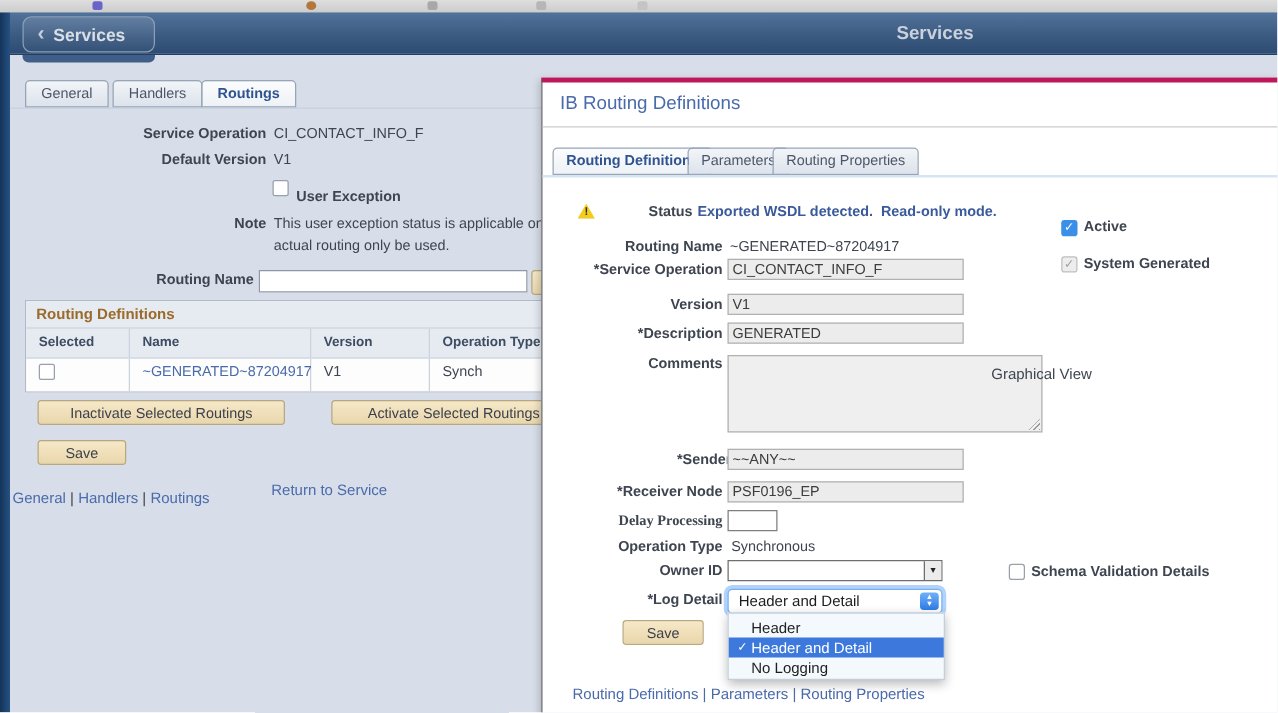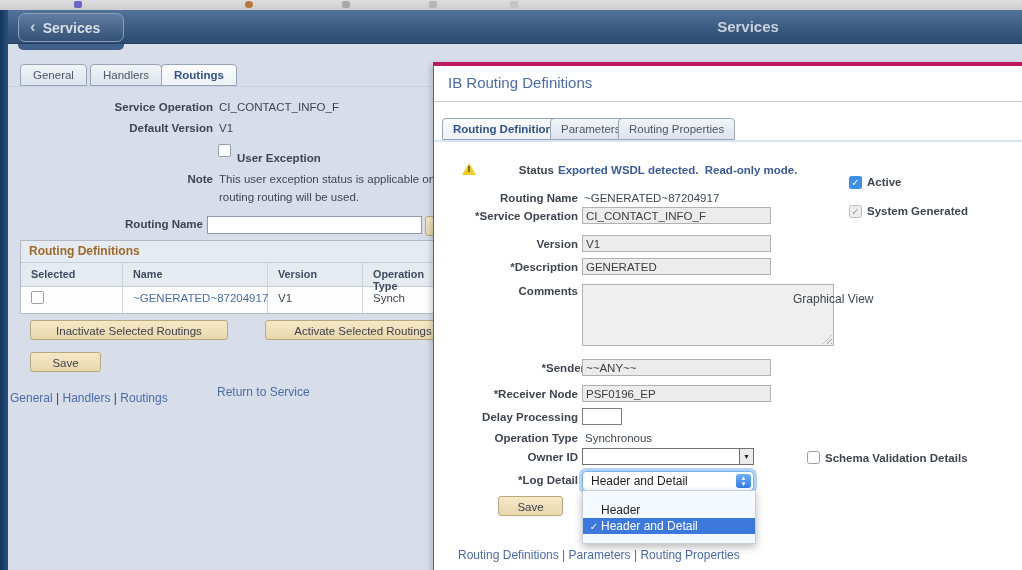--- a/index.html
+++ b/index.html
@@ -26,21 +26,21 @@
   .link{color:#4a6bab;cursor:pointer;margin-top:28px;}
   .cb{position:absolute;width:13px;height:13px;background:#fff;border:1px solid #98a0ab;border-radius:2px;box-sizing:border-box;cursor:pointer;}
   .tinp{position:absolute;height:18px;border:1px solid #8d99a8;background:#fff;font-family:"Liberation Sans",sans-serif;font-size:11.5px;color:#333;padding:0 3px;box-sizing:border-box;}
   
   .grid{position:absolute;left:20px;top:240px;width:413px;border:1px solid #b3bac6;background:#fdfdfe;}
   .gtitle{height:21px;line-height:21px;background:#e6ebf2;border-bottom:1px solid #c6cdd8;font-weight:bold;font-size:12px;color:#9c6a2a;padding-left:8px;}
   .ghead{height:23px;background:#e6ebf2;border-bottom:1px solid #c6cdd8;display:flex;font-weight:bold;font-size:10.8px;color:#3d4c61;}
   .grow{height:26px;display:flex;font-size:11.5px;color:#3e4551;background:#fdfdfe;}
   .gc{box-sizing:border-box;padding:5px 0 0 10px;border-right:1px solid #ccd3dc;}
   .gc:last-child{border-right:none;}
-  .gc1{width:102px;}.gc2{width:145px;}.gc3{width:95px;}.gc4{flex:1;}
+  .gc1{width:83px;}.gc2{width:145px;}.gc3{width:95px;}.gc4{flex:1;}
   
   .btn{position:absolute;height:20px;line-height:20px;text-align:center;font-size:11.5px;color:#3c414c;background:linear-gradient(#f6e8c8,#e9d6ab);border:1px solid #b9a87c;border-radius:3px;box-sizing:border-box;cursor:pointer;}
   
   .modal{position:absolute;left:433px;top:62px;width:589px;height:508px;background:#fff;border-left:1px solid #60646b;border-top:4px solid #be185d;box-shadow:-2px 2px 6px rgba(0,0,0,.2);}
   .mtitle{position:absolute;left:14px;top:8px;font-size:15px;color:#4a6bab;}
   .mrule{position:absolute;left:0;top:35px;width:100%;height:1px;background:#cbcbcb;}
   .mtab{position:absolute;top:52px;height:22px;display:inline-flex;align-items:center;padding:0 10px;border:1px solid #98a5b6;border-radius:4px 4px 0 0;background:linear-gradient(#f2f5f8,#dde3ec);color:#4c5668;font-size:11.5px;box-sizing:border-box;cursor:pointer;}
   .mtab.active{background:linear-gradient(#fbfcfd,#eef2f6);font-weight:bold;color:#2e5390;}
   .mtabline{position:absolute;left:0;top:74px;width:100%;height:2px;background:#d7e4f3;}
   .warn{position:absolute;left:28px;top:97px;width:14px;height:12px;background:#f2cd1d;clip-path:polygon(50% 0,100% 100%,0 100%);filter:drop-shadow(0 0 1px #7a7a22);}
@@ -53,21 +53,21 @@
   .combo{position:absolute;left:148px;top:382px;width:172px;height:17px;border:1px solid #6f6f6f;background:#fff;box-sizing:border-box;cursor:pointer;}
   .comboarrow{position:absolute;right:0;top:0;width:13px;height:15px;background:#ececec;border-left:1px solid #6f6f6f;font-size:7px;color:#222;text-align:center;line-height:15px;}
   .msel{position:absolute;left:148px;top:405px;width:172px;height:20px;background:#fff;border:1px solid #7ab0f0;border-radius:4px;box-shadow:0 0 0 3px rgba(100,165,245,.5);box-sizing:border-box;font-size:12px;color:#1c1c1c;display:flex;align-items:center;padding-left:8px;cursor:pointer;}
   .stepper{position:absolute;right:2px;top:2px;width:15px;height:14px;border-radius:3px;background:linear-gradient(#6fb0f8,#2f7ce6);display:flex;flex-direction:column;align-items:center;justify-content:center;color:#fff;}
   .stepper span{font-size:6px;line-height:6px;}
   .mcb{position:absolute;width:13px;height:13px;border-radius:2.5px;box-sizing:border-box;font-size:10px;line-height:13px;text-align:center;cursor:pointer;}
   .mcb.on{background:#3a8fe8;color:#fff;}
   .mcb.dison{background:#ededed;border:1px solid #bfbfbf;color:#9e9e9e;line-height:11px;}
   .mcb.off{background:#fff;border:1px solid #98a0ab;}
   .mlinks{position:absolute;left:4px;top:468px;font-size:12px;color:#4a6bab;white-space:pre;}
-  .menu{position:absolute;left:148px;top:424px;width:174px;height:54px;background:#f3f9fd;border:1px solid #c3cfda;box-shadow:0 3px 8px rgba(0,0,0,.28);padding-top:11px;box-sizing:border-box;z-index:5;}
+  .menu{position:absolute;left:148px;top:424px;width:174px;height:54px;background:#f3f9fd;border:1px solid #c3cfda;box-shadow:0 3px 8px rgba(0,0,0,.28);padding-top:3px;box-sizing:border-box;z-index:5;}
   .mi{height:16px;display:flex;align-items:center;font-size:12px;color:#1f1f1f;cursor:pointer;}
   .mi .chk{width:14px;text-align:center;font-size:10px;margin-left:4px;}
   .mi.sel{background:#3d79dd;color:#fff;}
   .sep{white-space:pre;}
   .statusval{position:absolute;left:124px;top:98px;font-weight:bold;font-size:11.5px;color:#3a5a9b;white-space:pre;}
 </style>
 </head>
 <body>
 
 <div class="screen">
@@ -106,21 +106,21 @@
   <div class="pval" style="left:219px;top:101px;">CI_CONTACT_INFO_F</div>
 
   <div class="plbl" style="left:20px;top:122px;width:193px;">Default Version</div>
   <div class="pval" style="left:219px;top:122px;">V1</div>
 
   <span class="cb" style="left:218px;top:144px;"></span>
   <div class="plbl" style="left:237px;top:152px;text-align:left;">User Exception</div>
 
   <div class="plbl" style="left:20px;top:173px;width:193px;">Note</div>
   <div class="pval" style="left:219px;top:173px;">This user exception status is applicable only</div>
-  <div class="pval" style="left:219px;top:191px;">routing routing will be used.</div>
+  <div class="pval" style="left:219px;top:191px;">actual routing only be used.</div>
 
   <div class="plbl" style="left:20px;top:218px;width:183px;">Routing Name</div>
   <input class="tinp" style="left: 207px; top: 216px; width: 215px;" value="">
   <div class="btn" style="left:425px;top:216px;width:12px;"></div>
 
   <div class="grid">
     <div class="gtitle">Routing Definitions</div>
     <div class="ghead">
       <div class="gc gc1">Selected</div>
       <div class="gc gc2">Name</div>
@@ -180,21 +180,21 @@
     <div class="mta">
         <span class="rhandle"></span>
       </div>
 
     <div class="mlbl" style="top:296px;padding-left:39px;">*Sender Node</div>
     <input class="minp" style="top: 293px;" value="~~ANY~~">
 
     <div class="mlbl" style="top:322px;">*Receiver Node</div>
     <input class="minp" style="top: 319px;" value="PSF0196_EP">
 
-    <div class="mlbl" style="top:345px;">Delay Processing</div>
+    <div class="mlbl" style="top:345px;font-family:Liberation Serif, serif;">Delay Processing</div>
     <input class="minp" style="top: 342px; width: 40px; background: rgb(255, 255, 255); border-color: rgb(127, 127, 127);" value="">
 
     <div class="mlbl" style="top:366px;">Operation Type</div>
     <div class="mval" style="left:151px;top:366px;">Synchronous</div>
 
     <div class="mlbl" style="top:385px;text-align:right;">Owner ID</div>
     <div class="combo">
       <span class="comboarrow">▼</span>
     </div>
 
@@ -226,16 +226,20 @@
 
     <div class="menu">
       <div class="mi">
         <span class="chk"></span>
         <span>Header</span>
       </div>
       <div class="mi sel">
         <span class="chk">✓</span>
         <span>Header and Detail</span>
       </div>
+      <div class="mi">
+        <span class="chk"></span>
+        <span>No Logging</span>
+      </div>
     </div>
   </div>
 
 </div>
 
 </body></html>

